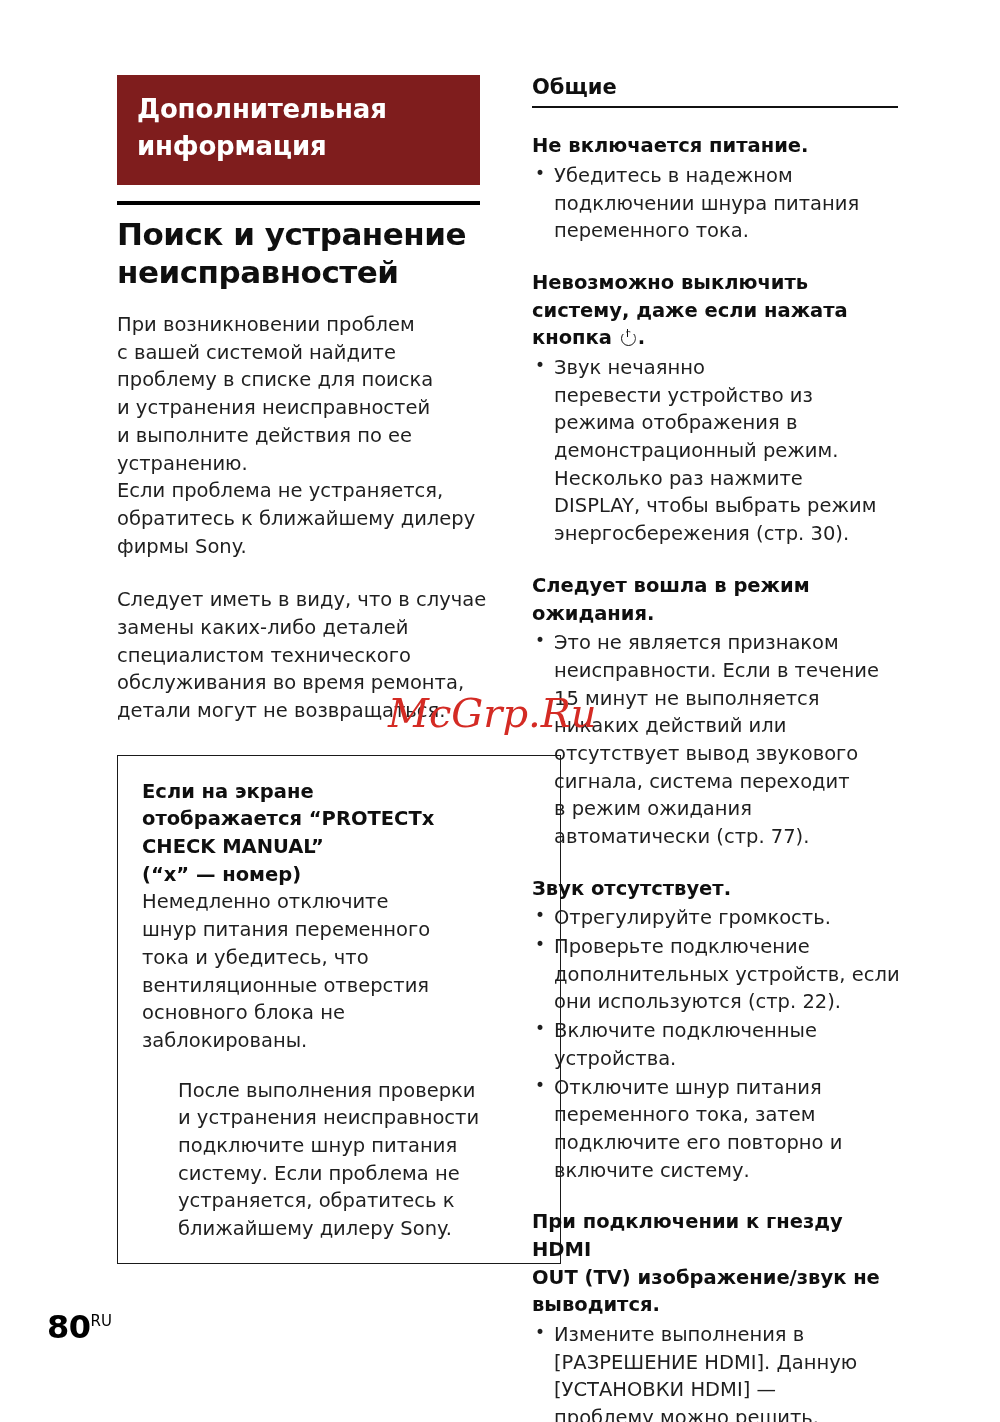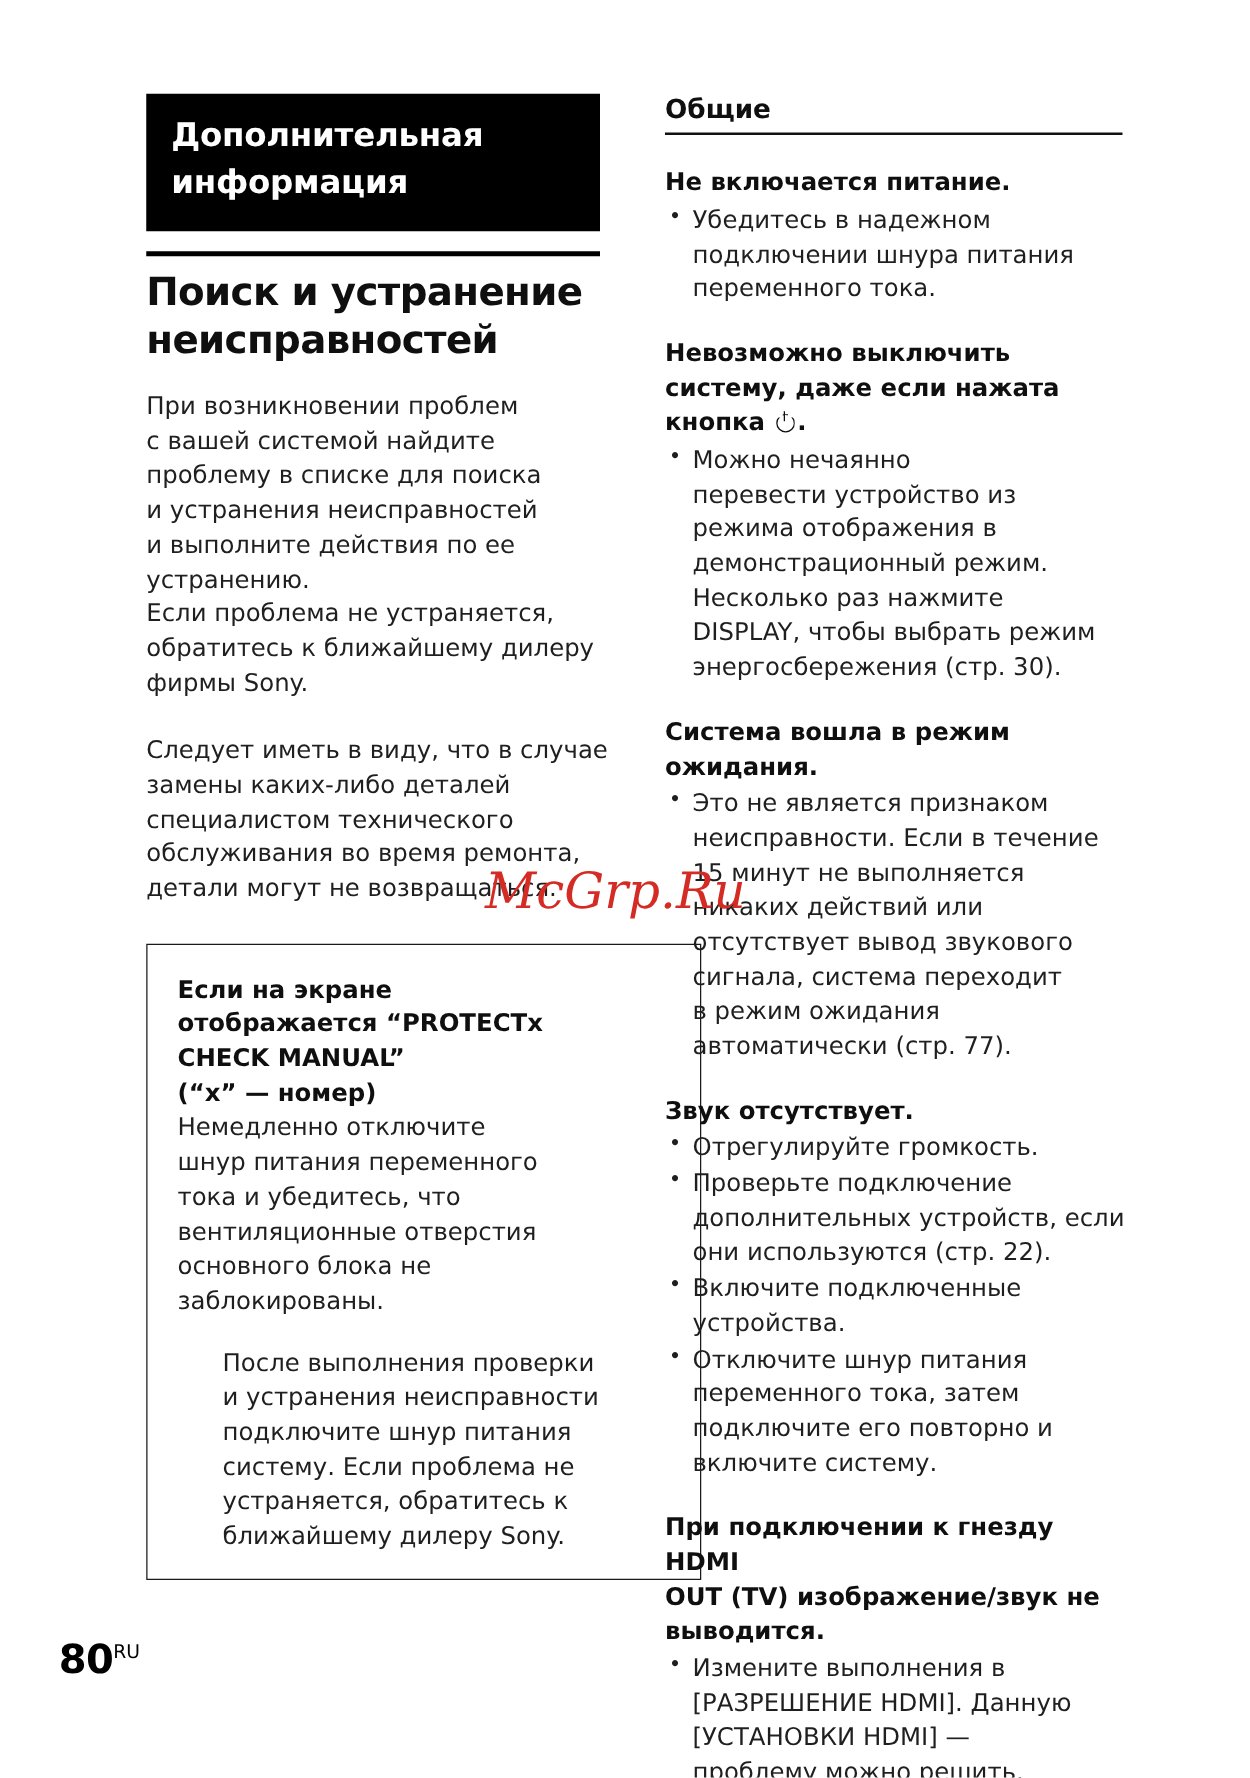--- a/index.html
+++ b/index.html
@@ -23,21 +23,21 @@
 
   
   .col-left {
     position: absolute;
     left: 117px;
     top: 75px;
     width: 372px;
   }
 
   .banner {
-    background: #000000;
+    background: #7f1d1d;
     color: #ffffff;
     padding: 16px 20px 20px 20px;
     font-weight: bold;
     font-size: 26px;
     line-height: 1.42;
     letter-spacing: -0.2px;
     box-sizing: border-box;
     width: 363px;
   }
   .banner-line { display: block; }
@@ -287,32 +287,32 @@
       </li>
     </ul>
 
     <div class="q-heading">
       <span class="ln">Невозможно выключить</span>
       <span class="ln">систему, даже если нажата</span>
       <span class="ln"><span>кнопка </span><span class="pwr"><span class="ring"></span><span class="bar"></span></span><span>.</span></span>
     </div>
     <ul class="bullets">
       <li>
-        <span class="ln">Можно нечаянно</span>
+        <span class="ln">Звук нечаянно</span>
         <span class="ln">перевести устройство из</span>
         <span class="ln">режима отображения в</span>
         <span class="ln">демонстрационный режим.</span>
         <span class="ln">Несколько раз нажмите</span>
         <span class="ln">DISPLAY, чтобы выбрать режим</span>
         <span class="ln">энергосбережения (стр. 30).</span>
       </li>
     </ul>
 
     <div class="q-heading">
-      <span class="ln">Система вошла в режим</span>
+      <span class="ln">Следует вошла в режим</span>
       <span class="ln">ожидания.</span>
     </div>
     <ul class="bullets">
       <li>
         <span class="ln">Это не является признаком</span>
         <span class="ln">неисправности. Если в течение</span>
         <span class="ln">15 минут не выполняется</span>
         <span class="ln">никаких действий или</span>
         <span class="ln">отсутствует вывод звукового</span>
         <span class="ln">сигнала, система переходит</span>

